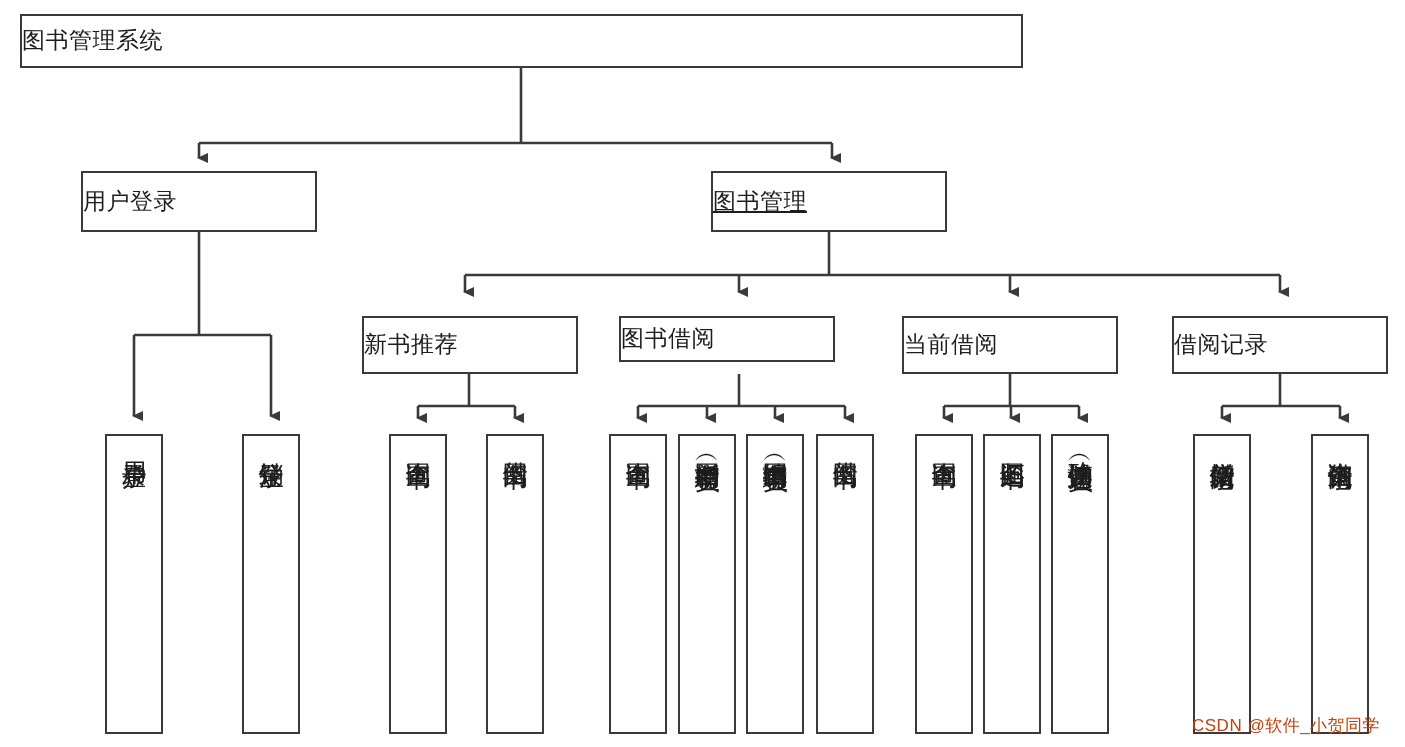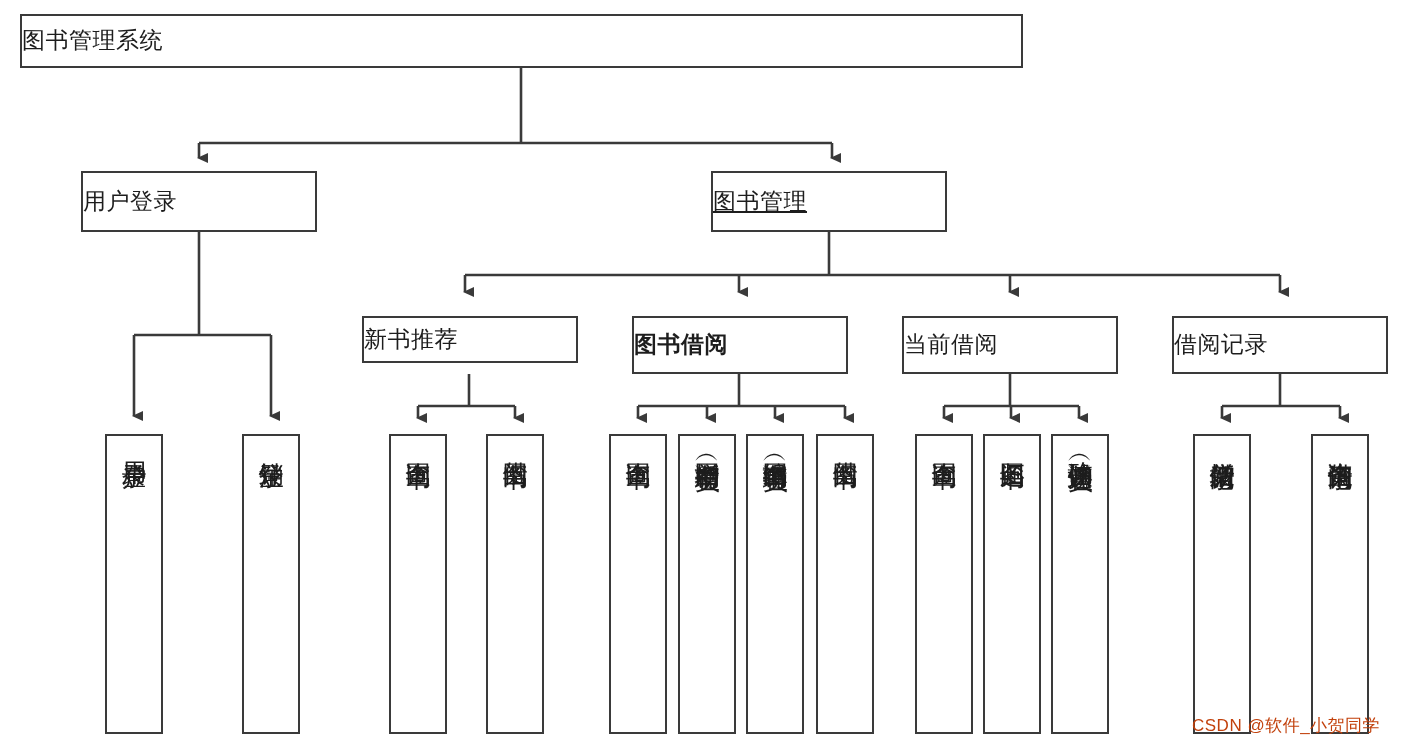--- a/index.html
+++ b/index.html
@@ -130,25 +130,25 @@
   </div>
 
   <div class="node h-node" style="left:81px; top:171px; width:236px; height:61px;">
     <span class="label">用户登录</span>
   </div>
 
   <div class="node h-node" style="left:711px; top:171px; width:236px; height:61px;text-decoration:underline;">
     <span class="label">图书管理</span>
   </div>
 
-  <div class="node h-node" style="left:362px; top:316px; width:216px; height:47px;">
+  <div class="node h-node" style="left:362px; top:316px; width:216px; height:58px;">
     <span class="label">新书推荐</span>
   </div>
 
-  <div class="node h-node" style="left:632px; top:316px; width:216px; height:58px;font-weight:bold;">
+  <div class="node h-node" style="left:619px; top:316px; width:216px; height:46px;">
     <span class="label">图书借阅</span>
   </div>
 
   <div class="node h-node" style="left:1172px; top:316px; width:216px; height:58px;">
     <span class="label">借阅记录</span>
   </div>
 
   <div class="node h-node" style="left:902px; top:316px; width:216px; height:58px;">
     <span class="label">当前借阅</span>
   </div>

